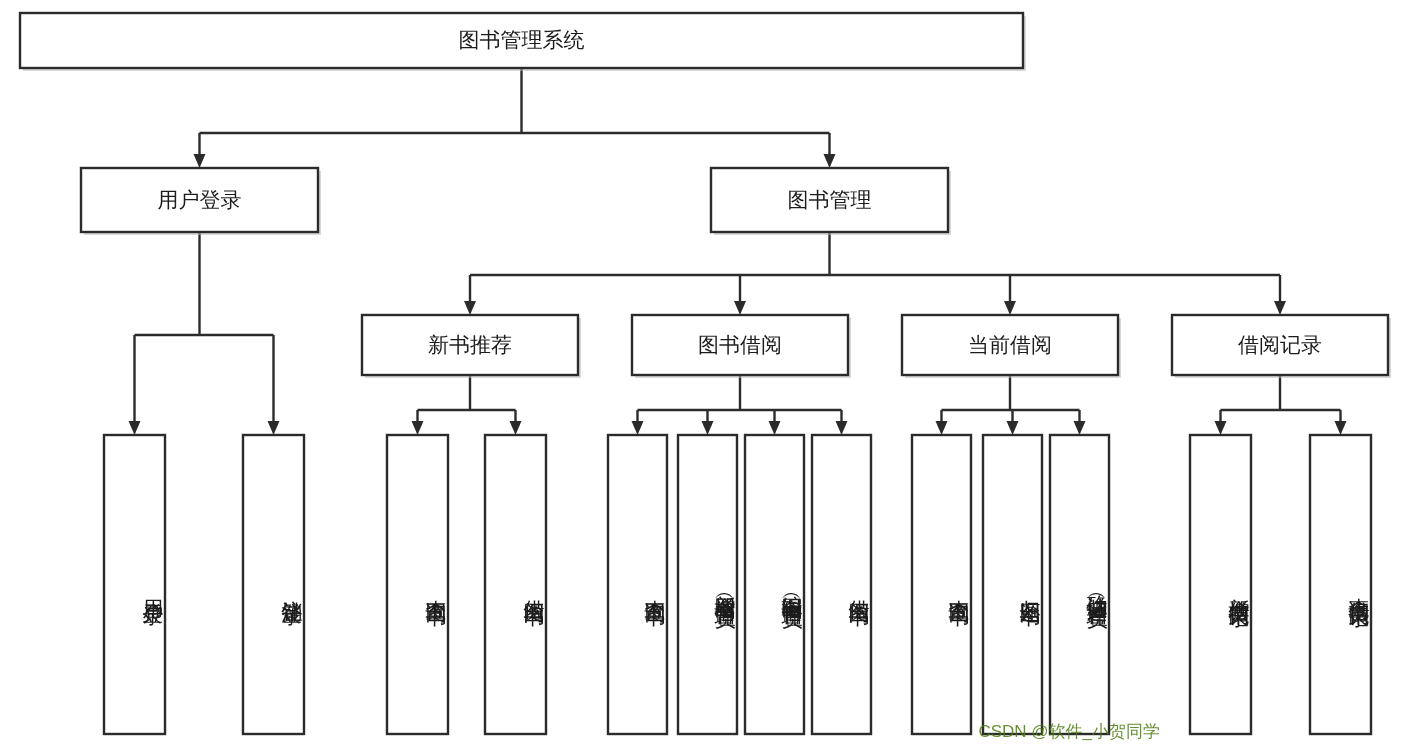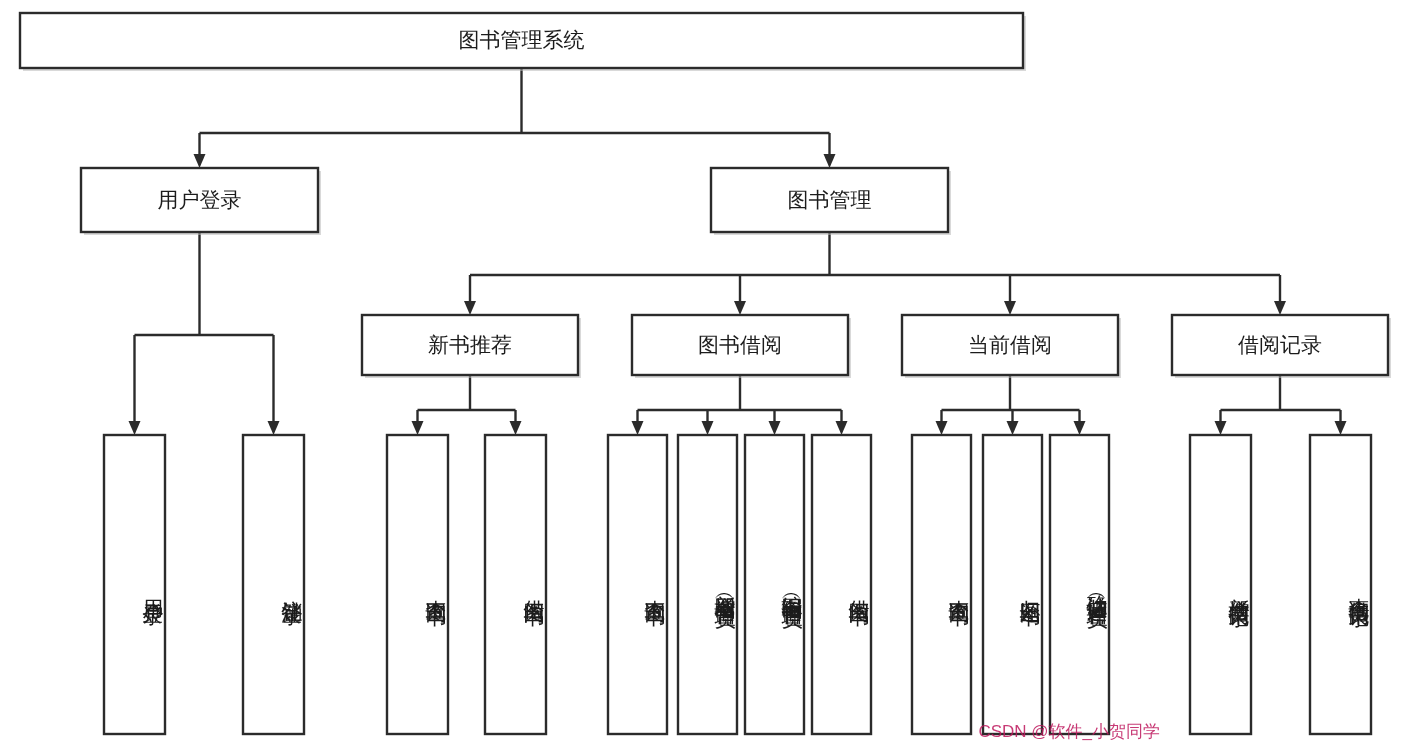--- a/index.html
+++ b/index.html
@@ -68,21 +68,21 @@
     justify-content: center;
     white-space: nowrap;
     pointer-events: none;
   }
   .watermark {
     position: absolute;
     right: 8px;
     bottom: 4px;
     font-family: "Liberation Sans", "DejaVu Sans", sans-serif;
     font-size: 17px;
-    color: #be185d;
+    color: #4d7c0f;
     opacity: 0.85;
     user-select: none;
     white-space: nowrap;
   }
 </style>
 </head>
 <body>
 
 <div id="diagram-root">
 

